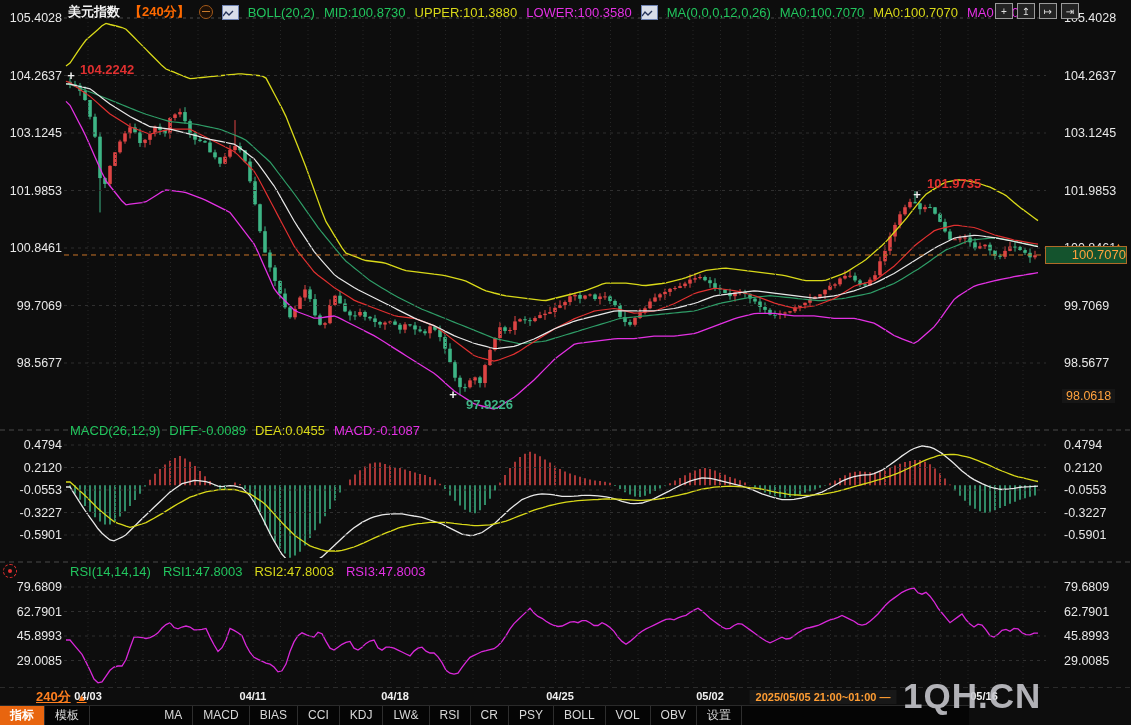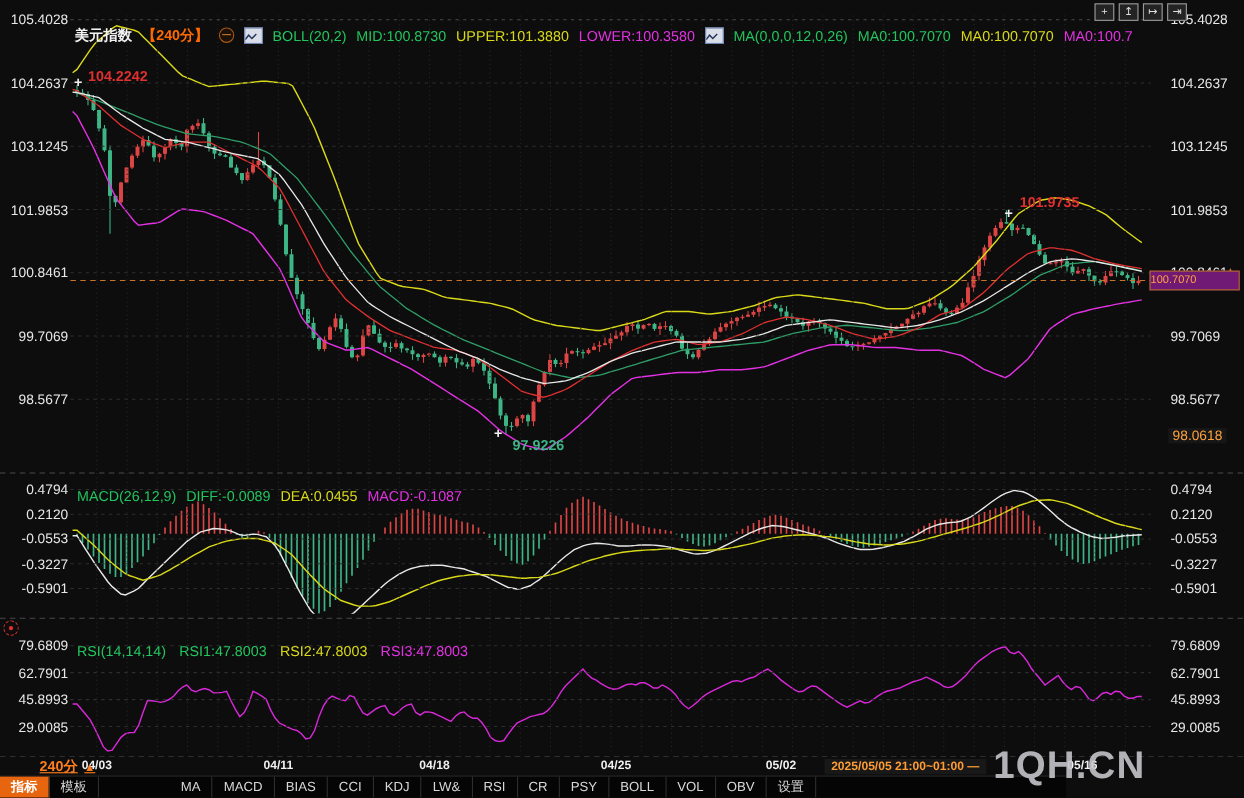--- a/index.html
+++ b/index.html
@@ -1,41 +1,41 @@
 <!DOCTYPE html>
 <html><head>
 <meta charset="utf-8">
 <style>
   html,body{margin:0;padding:0;background:#0d0d0d;width:1131px;height:725px;overflow:hidden;
     font-family:"Liberation Sans","DejaVu Sans",sans-serif;-webkit-font-smoothing:antialiased;}
   #stage{position:relative;width:1131px;height:725px;background:#0d0d0d;}
   #chart-svg{position:absolute;left:0;top:0;}
-  .hdr{position:absolute;display:flex;align-items:center;gap:9px;font-size:13px;white-space:nowrap;z-index:6;margin-top:20px;}
+  .hdr{position:absolute;display:flex;align-items:center;gap:9px;font-size:13px;white-space:nowrap;z-index:6;}
   .hdr span{display:inline-block;}
   .w{color:#22c55e}.y{color:#d9d919}.m{color:#e331e3}.o{color:#ff6a00;font-weight:bold}
   .sym{color:#f2f2f2;font-weight:bold}
   .circle-minus{width:12px;height:12px;border:1px solid #a45a1a;border-radius:50%;position:relative;background:#1d1006;}
   .circle-minus::after{content:"";position:absolute;left:2px;right:2px;top:5px;height:1px;background:#c97a2a;}
   .mini-chart{width:15px;height:13px;background:#d9dee9;border:1px solid #6f83b2;display:inline-flex;align-items:center;justify-content:center;}
   .axis-label{position:absolute;font-size:12.5px;color:#e8e8e8;transform:translateY(-50%);z-index:4;}
   .axis-left{left:0;width:62px;text-align:right;}
   .axis-right{left:1064px;width:72px;text-align:left;}
   .date-label{position:absolute;top:690px;font-size:11px;color:#f0f0f0;font-weight:600;transform:translateX(-50%);white-space:nowrap;z-index:3;}
   .date-badge{background:#181818;color:#ff9d33;padding:1px 6px;font-weight:600;}
   #toolbar{position:absolute;left:0;top:705px;width:969px;height:20px;background:#050505;border-top:1px solid #2a2a2a;display:flex;align-items:stretch;z-index:8;}
   .tb-item{padding:0 10px;font-size:12px;line-height:19px;color:#d8d8d8;border-right:1px solid #2e2e2e;cursor:pointer;white-space:nowrap;}
   .tb-item.active{background:#e8650f;color:#ffffff;font-weight:bold;}
   .tb-item.vip{color:#ff8c1a;font-weight:bold;margin-top:39px;}
   #top-icons{position:absolute;top:3px;left:995px;display:flex;gap:4px;z-index:7;}
   .ticon{width:16px;height:14px;border:1px solid #9a9a9a;background:#232323;color:#e0e0e0;font-size:10px;
     display:flex;align-items:center;justify-content:center;cursor:pointer;}
   .annotation{position:absolute;font-size:13px;font-weight:bold;white-space:nowrap;z-index:5;}
   .cross{position:absolute;font-size:13px;color:#f0f0f0;font-weight:bold;z-index:5;transform:translate(-50%,-50%);}
-  #price-badge{position:absolute;left:1045px;top:246px;width:80px;height:16px;border:1px solid #b06a28;background:#701a75;
-    color:#ffa23e;font-size:10px;text-align:left;line-height:16px;z-index:6;}
+  #price-badge{position:absolute;left:1045px;top:246px;width:80px;height:16px;border:1px solid #b06a28;background:#14532d;
+    color:#ffa23e;font-size:13px;text-align:right;line-height:16px;z-index:6;}
   #badge-arrow{position:absolute;left:1114px;top:241px;color:#ff8a1e;font-size:9px;z-index:6;}
   #low-badge{position:absolute;left:1062px;top:389px;background:#161616;color:#ffa23e;font-size:12.5px;padding:0 4px;z-index:6;}
   #interval-footer{position:absolute;left:36px;top:688px;color:#ff7f1f;font-size:13px;font-weight:bold;z-index:6;text-decoration:underline;}
   #interval-footer .arrow{font-size:10px;margin-left:6px;}
   #watermark{position:absolute;left:903px;top:676px;font-size:35px;font-weight:bold;color:#c9c9cf;opacity:.88;
     letter-spacing:1px;z-index:9;pointer-events:none;}
   #target-icon{position:absolute;left:3px;top:564px;width:12px;height:12px;border:1px dashed #e03030;border-radius:50%;z-index:6;}
   #target-icon::after{content:"";position:absolute;left:4px;top:4px;width:4px;height:4px;border-radius:50%;background:#e03030;}
 </style>
 </head>

